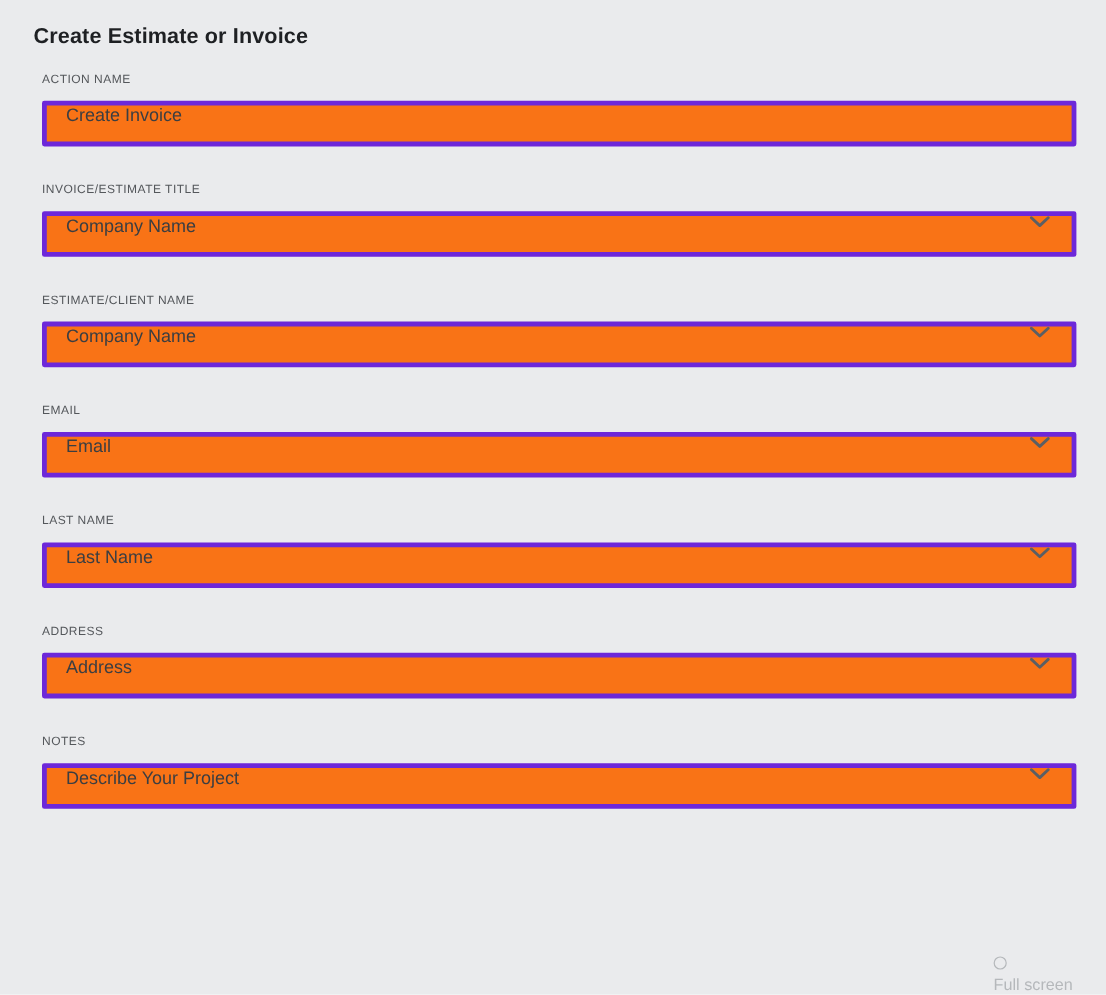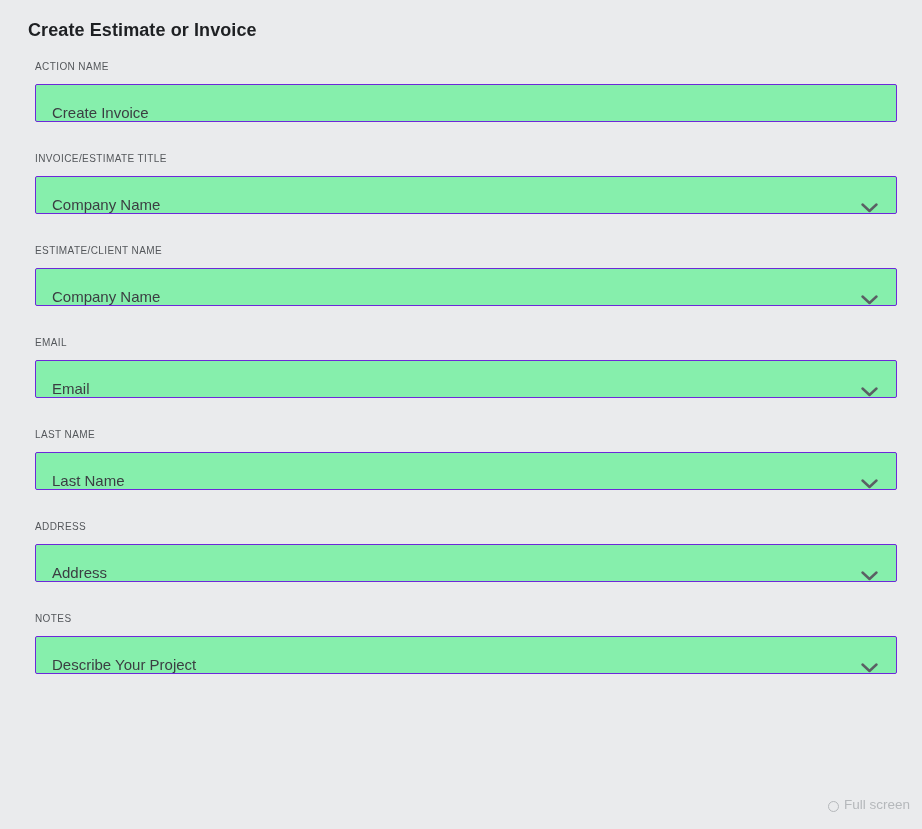--- a/index.html
+++ b/index.html
@@ -32,25 +32,25 @@
     font-size: 10px;
     line-height: 12px;
     color: #54575b;
     letter-spacing: 0.4px;
     margin-bottom: 11px;
     font-weight: 400;
   }
   .field-box {
     box-sizing: border-box;
     height: 38px;
-    background: #86efac;
-    border: 1px solid #6d28d9;
+    background: #f97316;
+    border: 4px solid #6d28d9;
     border-radius: 2px;
     display: flex;
-    align-items: flex-end;
+    align-items: flex-start;
     padding: 0 16px;
     position: relative;
     z-index: 1;
     cursor: pointer;
   }
   .field-value {
     flex: 1;
     font-size: 15px;
     color: #3b3e42;
   }
@@ -63,26 +63,27 @@
     font-family: inherit;
     padding: 0;
     background: transparent;
   }
   .chevron { flex: none; margin-right: 2px; display: block; }
   .watermark {
     position: absolute;
     top: 797px;
     left: 828px;
     display: flex;
-    align-items: flex-end;
+    align-items: flex-start;
     gap: 5px;
     color: #b5b8bb;
     font-size: 13.5px;
     white-space: nowrap;
     z-index: 0;
+    flex-direction: column;
   }
   .wm-icon {
     width: 11px;
     height: 11px;
     box-sizing: border-box;
     border: 1.5px solid #b5b8bb;
     border-radius: 50%;
     flex: none;
   }
 </style>

